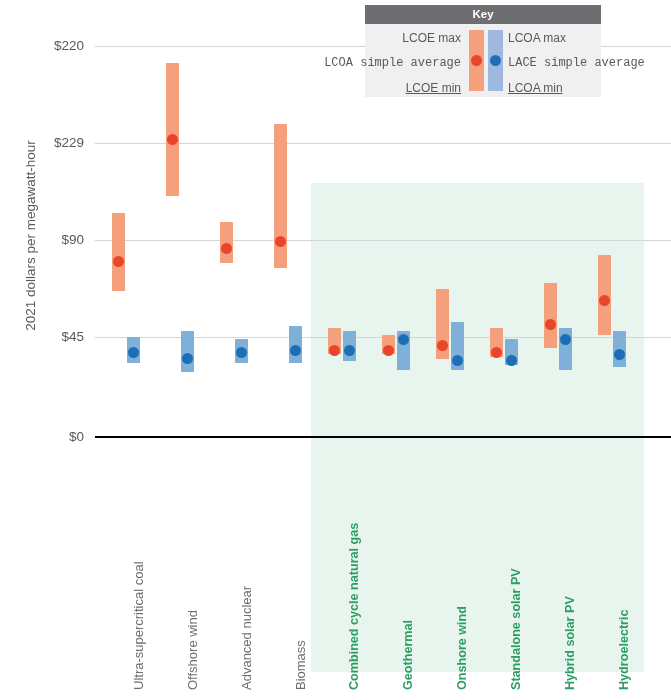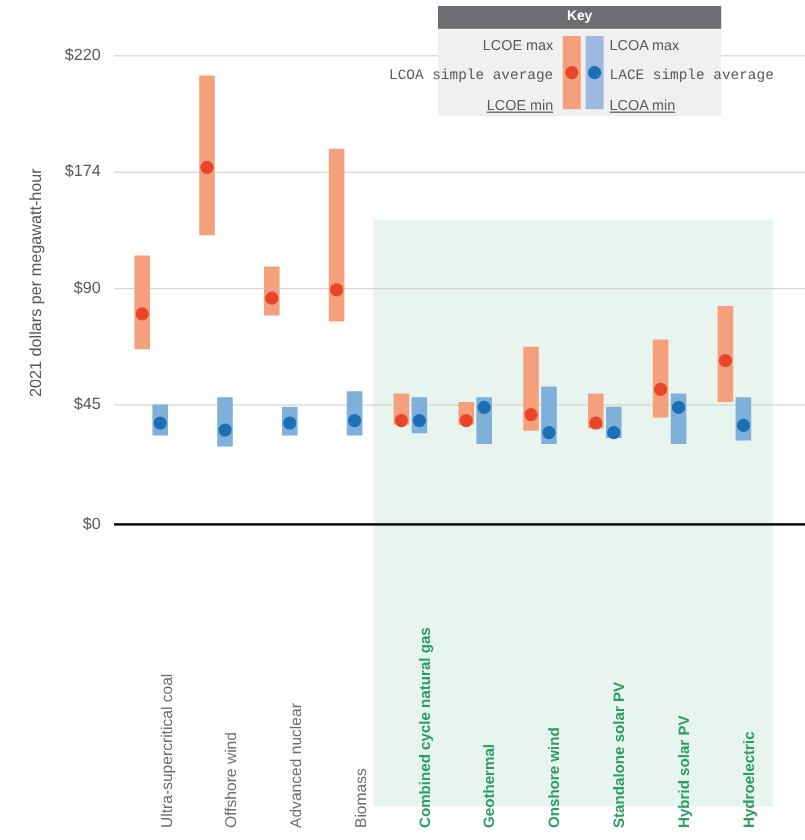--- a/index.html
+++ b/index.html
@@ -190,21 +190,21 @@
   <div class="gridline" style="top:46px;"></div>
   <div class="gridline" style="top:143px;"></div>
   <div class="gridline" style="top:240px;"></div>
   <div class="gridline" style="top:337px;"></div>
   <div class="axis-zero" style="top:436px;"></div>
 
   <div class="ytick-wrap" style="top:39px;">
     <div class="ytick">$220</div>
   </div>
   <div class="ytick-wrap" style="top:136px;">
-    <div class="ytick">$174</div>
+    <div class="ytick">$229</div>
   </div>
   <div class="ytick-wrap" style="top:233px;">
     <div class="ytick">$90</div>
   </div>
   <div class="ytick-wrap" style="top:330px;">
     <div class="ytick">$45</div>
   </div>
   <div class="ytick-wrap" style="top:430px;">
     <div class="ytick">$0</div>
   </div>

